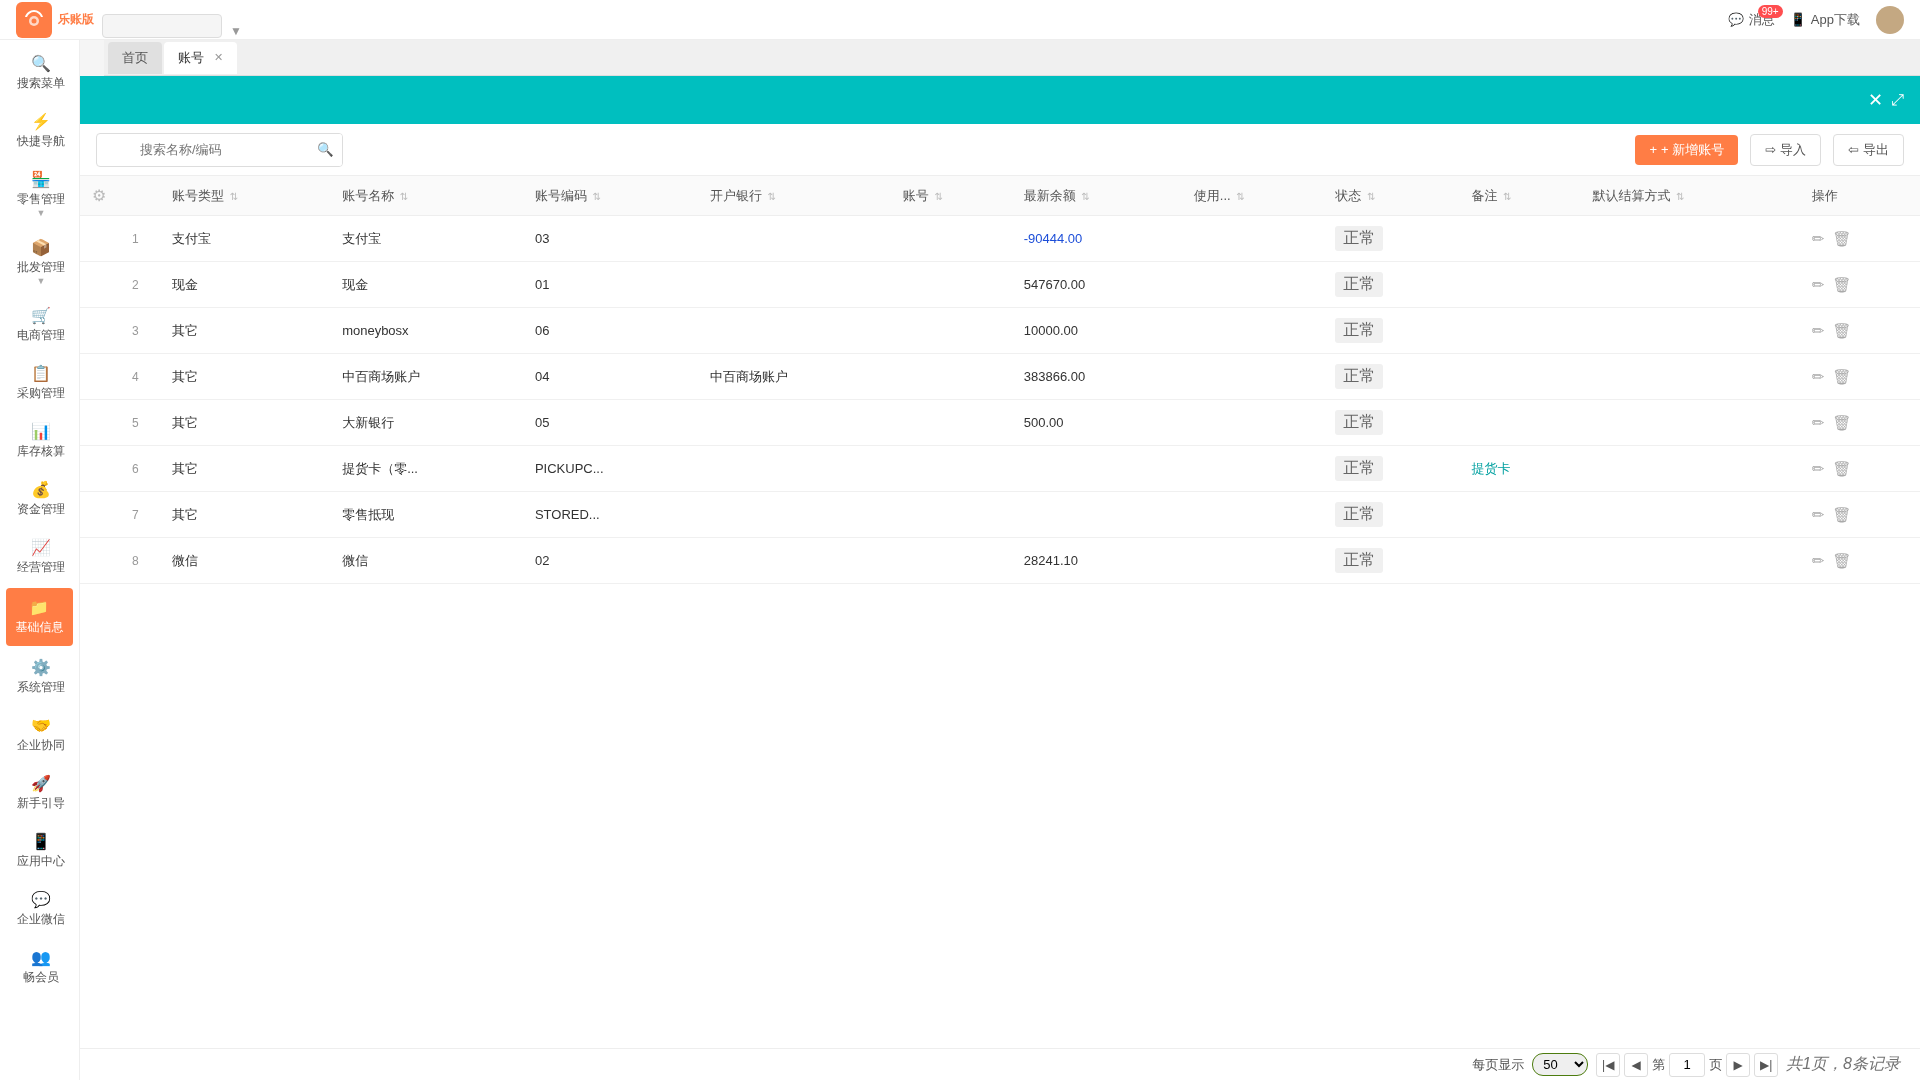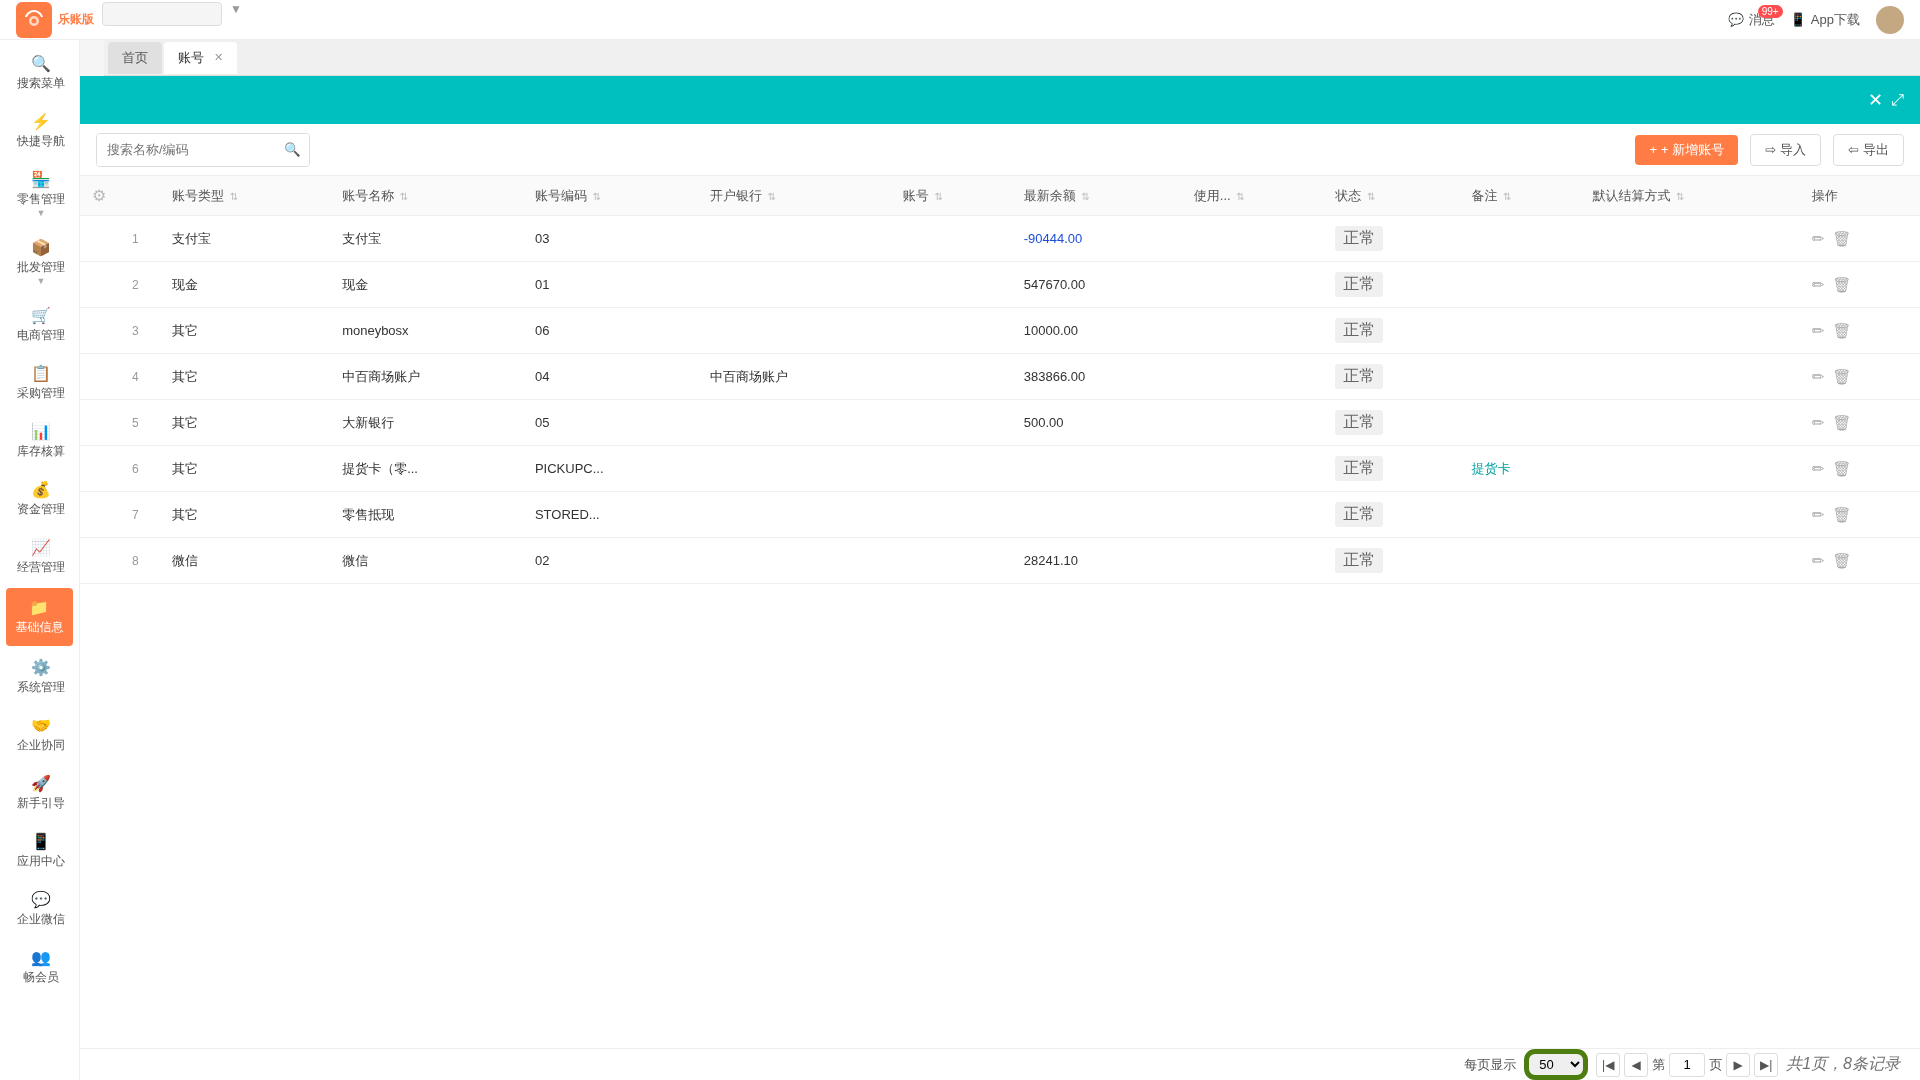--- a/index.html
+++ b/index.html
@@ -9,21 +9,21 @@
     .topbar {
       height: 40px;
       background: #fff;
       display: flex;
       align-items: center;
       justify-content: space-between;
       padding: 0 16px;
       border-bottom: 1px solid #eee;
       flex-shrink: 0;
     }
-    .topbar-left { display: flex; align-items: flex-start; gap: 8px; }
+    .topbar-left { display: flex; align-items: flex-end; gap: 8px; }
     .logo-area { display: flex; align-items: center; gap: 6px; }
     .logo-icon { width: 36px; height: 36px; background: #ff7d45; border-radius: 6px; display: flex; align-items: center; justify-content: center; color: #fff; font-size: 10px; font-weight: bold; }
     .logo-text { font-size: 12px; color: #ff7d45; font-weight: bold; }
     .search-bar { width: 120px; height: 24px; border: 1px solid #ddd; border-radius: 4px; padding: 0 8px; font-size: 12px; background: #f5f5f5; }
     .dropdown-arrow { color: #999; font-size: 12px; cursor: pointer; }
     .topbar-right { display: flex; align-items: center; gap: 16px; }
     .topbar-msg { display: flex; align-items: center; gap: 4px; font-size: 13px; color: #555; cursor: pointer; position: relative; }
     .msg-badge { background: #ff4d4f; color: #fff; border-radius: 10px; font-size: 10px; padding: 1px 4px; position: absolute; top: -6px; right: -8px; }
     .topbar-app { display: flex; align-items: center; gap: 4px; font-size: 13px; color: #555; cursor: pointer; }
     .user-avatar { width: 28px; height: 28px; border-radius: 50%; background: #ccc; overflow: hidden; }
@@ -104,21 +104,21 @@
     .toolbar {
       height: 52px;
       background: #fff;
       display: flex;
       align-items: center;
       padding: 0 16px;
       gap: 12px;
       border-bottom: 1px solid #eee;
       flex-shrink: 0;
     }
-    .search-input-wrap { display: flex; align-items: center; border: 1px solid #ddd; border-radius: 4px; overflow: hidden; }
+    .search-input-wrap { display: flex; align-items: center; border: 1px solid #ddd; border-radius: 4px; overflow: hidden; padding-left: 33px; }
     .search-input { width: 180px; height: 32px; border: none; outline: none; padding: 0 10px; font-size: 13px; }
     .search-btn { width: 32px; height: 32px; background: #fff; border: none; cursor: pointer; display: flex; align-items: center; justify-content: center; color: #999; }
     .btn-primary { background: #ff7d45; color: #fff; border: none; border-radius: 4px; padding: 6px 14px; font-size: 13px; cursor: pointer; display: flex; align-items: center; gap: 4px; margin-left: auto; }
     .btn-secondary { background: #fff; color: #555; border: 1px solid #ddd; border-radius: 4px; padding: 6px 14px; font-size: 13px; cursor: pointer; display: flex; align-items: center; gap: 4px; }
 
     
     .table-area { flex: 1; overflow: auto; background: #fff; }
     table { width: 100%; border-collapse: collapse; font-size: 13px; }
     thead tr { background: #fafafa; border-bottom: 1px solid #eee; }
     th { padding: 10px 12px; text-align: left; font-weight: 500; color: #555; border-bottom: 1px solid #eee; white-space: nowrap; }
@@ -139,21 +139,21 @@
       border-top: 1px solid #eee;
       display: flex;
       align-items: center;
       justify-content: flex-end;
       padding: 0 20px;
       gap: 8px;
       font-size: 13px;
       color: #555;
       flex-shrink: 0;
     }
-    .page-size-select { border: 5px solid #4d7c0f; border-radius: 11px; padding: 2px 6px; font-size: 13px; }
+    .page-size-select { border: 1px solid #4d7c0f; border-radius: 11px; padding: 2px 6px; font-size: 13px; }
     .page-nav { display: flex; align-items: center; gap: 4px; }
     .page-nav-btn { width: 24px; height: 24px; border: 1px solid #ddd; background: #fff; border-radius: 3px; cursor: pointer; display: flex; align-items: center; justify-content: center; color: #555; font-size: 12px; }
     .page-num-input { width: 36px; height: 24px; border: 1px solid #ddd; border-radius: 3px; text-align: center; font-size: 13px; }
     .total-info { color: #737373; font-size: 16px; font-style: italic; }
   </style>
 </head>
 <body>
 
 <div class="topbar">
   <div class="topbar-left">

